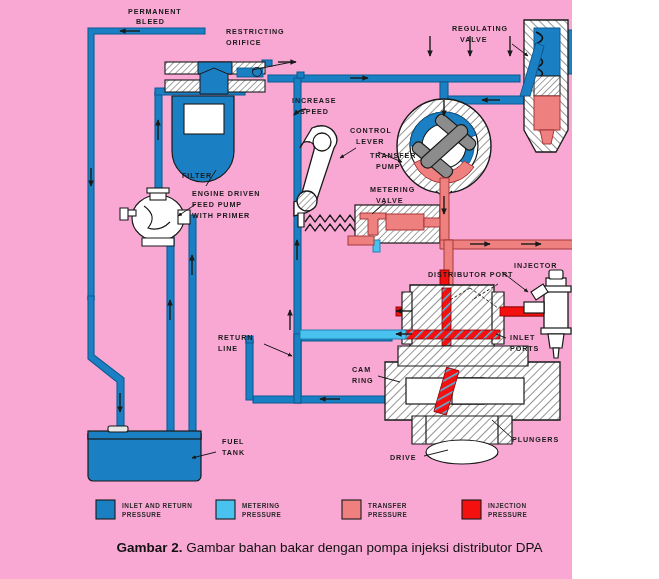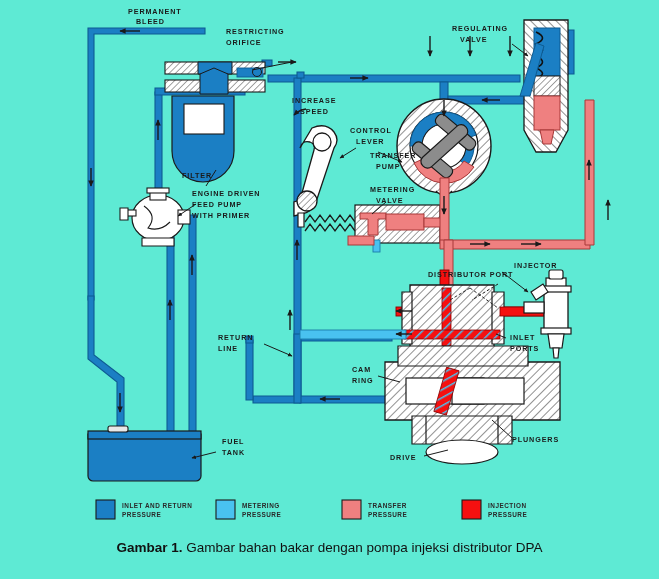--- a/index.html
+++ b/index.html
@@ -1,17 +1,17 @@
 <!DOCTYPE html>
 <html><head>
 <meta charset="utf-8">
 <style>
   html,body{margin:0;padding:0;background:#ffffff;}
   body{font-family:"Liberation Sans",sans-serif;}
-  #page{position:relative;width:659px;height:579px;background:#5eead4;overflow:hidden;}
+  #page{position:relative;width:572px;height:579px;background:#f9a8d4;overflow:hidden;}
   #diagram{position:absolute;left:0;top:0;width:659px;height:579px;}
   .lbl{font-family:"Liberation Sans",sans-serif;font-size:7.2px;font-weight:bold;fill:#1a1a1a;letter-spacing:0.9px;}
   .legend-txt{font-family:"Liberation Sans",sans-serif;font-size:6.4px;font-weight:bold;fill:#2a2a2a;letter-spacing:0.5px;}
   .caption{position:absolute;left:0;top:540px;width:659px;text-align:center;
            font-family:"Liberation Sans",sans-serif;font-size:13.5px;color:#111;}
   .caption b{font-weight:bold;}
 </style>
 </head>
 <body>
 
@@ -339,17 +339,17 @@
     </g>
     <g>
       <rect x="462" y="500" width="19" height="19" fill="#f51010" stroke="#1a1a1a" stroke-width="1.1"></rect>
       <text class="legend-txt" x="488" y="508">INJECTION</text>
       <text class="legend-txt" x="488" y="517">PRESSURE</text>
     </g>
   </g>
 </svg>
 
 <div class="caption">
-  <b>Gambar 1.</b>
+  <b>Gambar 2.</b>
   <span>Gambar bahan bakar dengan pompa injeksi distributor DPA</span>
 </div>
 
 </div>
 
 </body></html>

